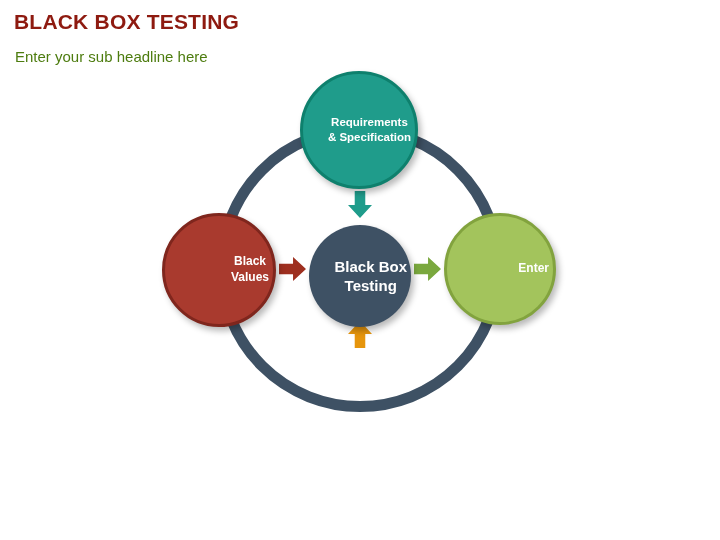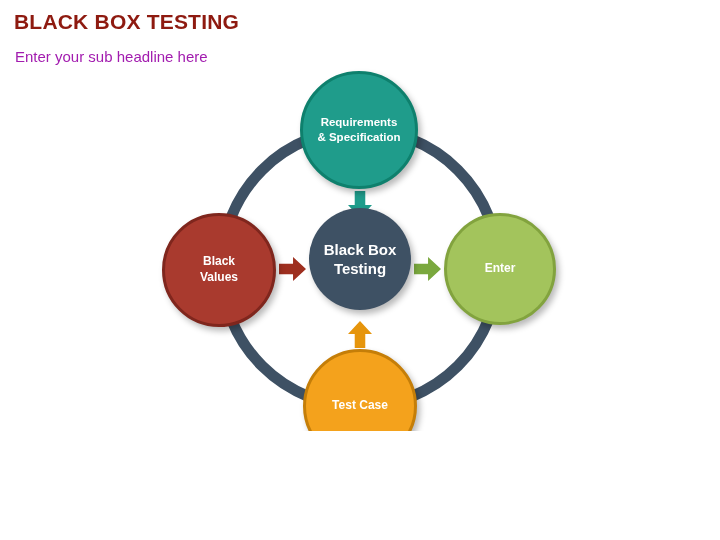--- a/index.html
+++ b/index.html
@@ -23,21 +23,21 @@
     font-size: 21px;
     font-weight: 700;
     letter-spacing: 0.2px;
   }
   .subtitle {
     position: absolute;
     left: 15px;
     top: 48px;
     font-size: 15px;
     font-weight: 400;
-    color: #a21caf;
+    color: #4d7c0f;
   }
   .diagram {
     position: absolute;
     left: 0;
     top: 0;
     width: 720px;
     height: 540px;
   }
   .ring {
     position: absolute;
@@ -48,38 +48,38 @@
     border-style: solid;
     border-width: 11px;
     border-radius: 50%;
     z-index: 1;
   }
   .node {
     position: absolute;
     border-radius: 50%;
     display: flex;
     align-items: center;
-    justify-content: center;
+    justify-content: flex-end;
     text-align: center;
     color: #ffffff;
     font-weight: 700;
     box-shadow: 3px 4px 6px rgba(0,0,0,0.28);
     z-index: 3;
     box-sizing: border-box;
   }
   .node .node-label {
     white-space: pre-line;
     line-height: 1.3;
     padding: 4px;
   }
   .node-top    { left: 300px; top: 71px;  width: 118px; height: 118px; border: 3px solid; font-size: 11.5px; }
   .node-left   { left: 162px; top: 213px; width: 114px; height: 114px; border: 3px solid; font-size: 12px; }
   .node-right  { left: 444px; top: 213px; width: 112px; height: 112px; border: 3px solid; font-size: 12px; }
   .node-bottom { left: 303px; top: 349px; width: 114px; height: 114px; border: 3px solid; font-size: 12px; }
-  .node-center { left: 309px; top: 208px; width: 102px; height: 102px; font-size: 15px; z-index: 4; }
+  .node-center { left: 309px; top: 225px; width: 102px; height: 102px; font-size: 15px; z-index: 4; }
   .arrow {
     position: absolute;
     z-index: 2;
   }
   .arrow-down {
     left: 348px; top: 191px; width: 24px; height: 27px;
     clip-path: polygon(28% 0, 72% 0, 72% 52%, 100% 52%, 50% 100%, 0 52%, 28% 52%);
   }
   .arrow-up {
     left: 348px; top: 321px; width: 24px; height: 27px;
@@ -129,23 +129,20 @@
 
     <div class="node node-left" style="background: rgb(169, 58, 46); border-color: rgb(127, 38, 29);">
       <span class="node-label">Black
 Values</span>
     </div>
 
     <div class="node node-right" style="background: rgb(163, 196, 92); border-color: rgb(130, 163, 62);">
       <span class="node-label">Enter</span>
     </div>
 
-    <div class="node node-bottom" style="background: rgb(244, 162, 28); border-color: rgb(197, 126, 8);">
-      <span class="node-label">Test Case</span>
-    </div>
 
     <div class="node node-center" style="background: rgb(62, 81, 100);">
       <span class="node-label">Black Box
 Testing</span>
     </div>
 
   </div>
 
   <div class="bottom-bar" style="background: rgb(42, 162, 142);"></div>
 

